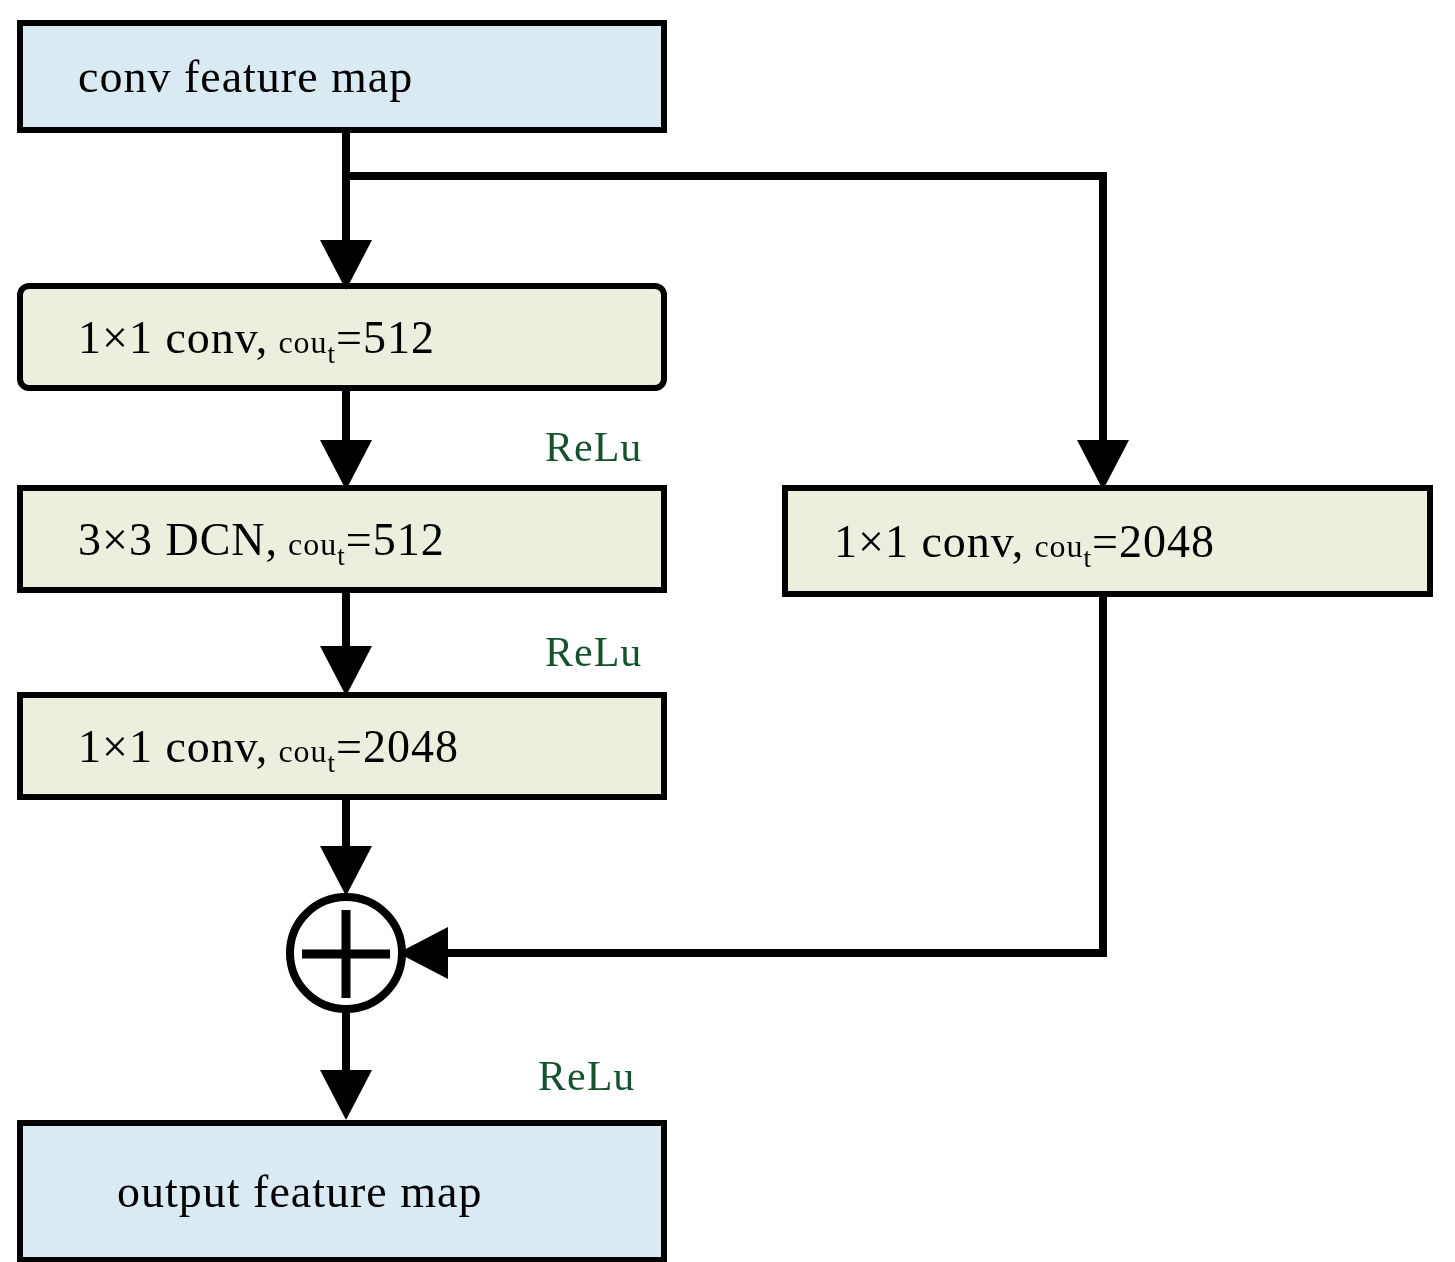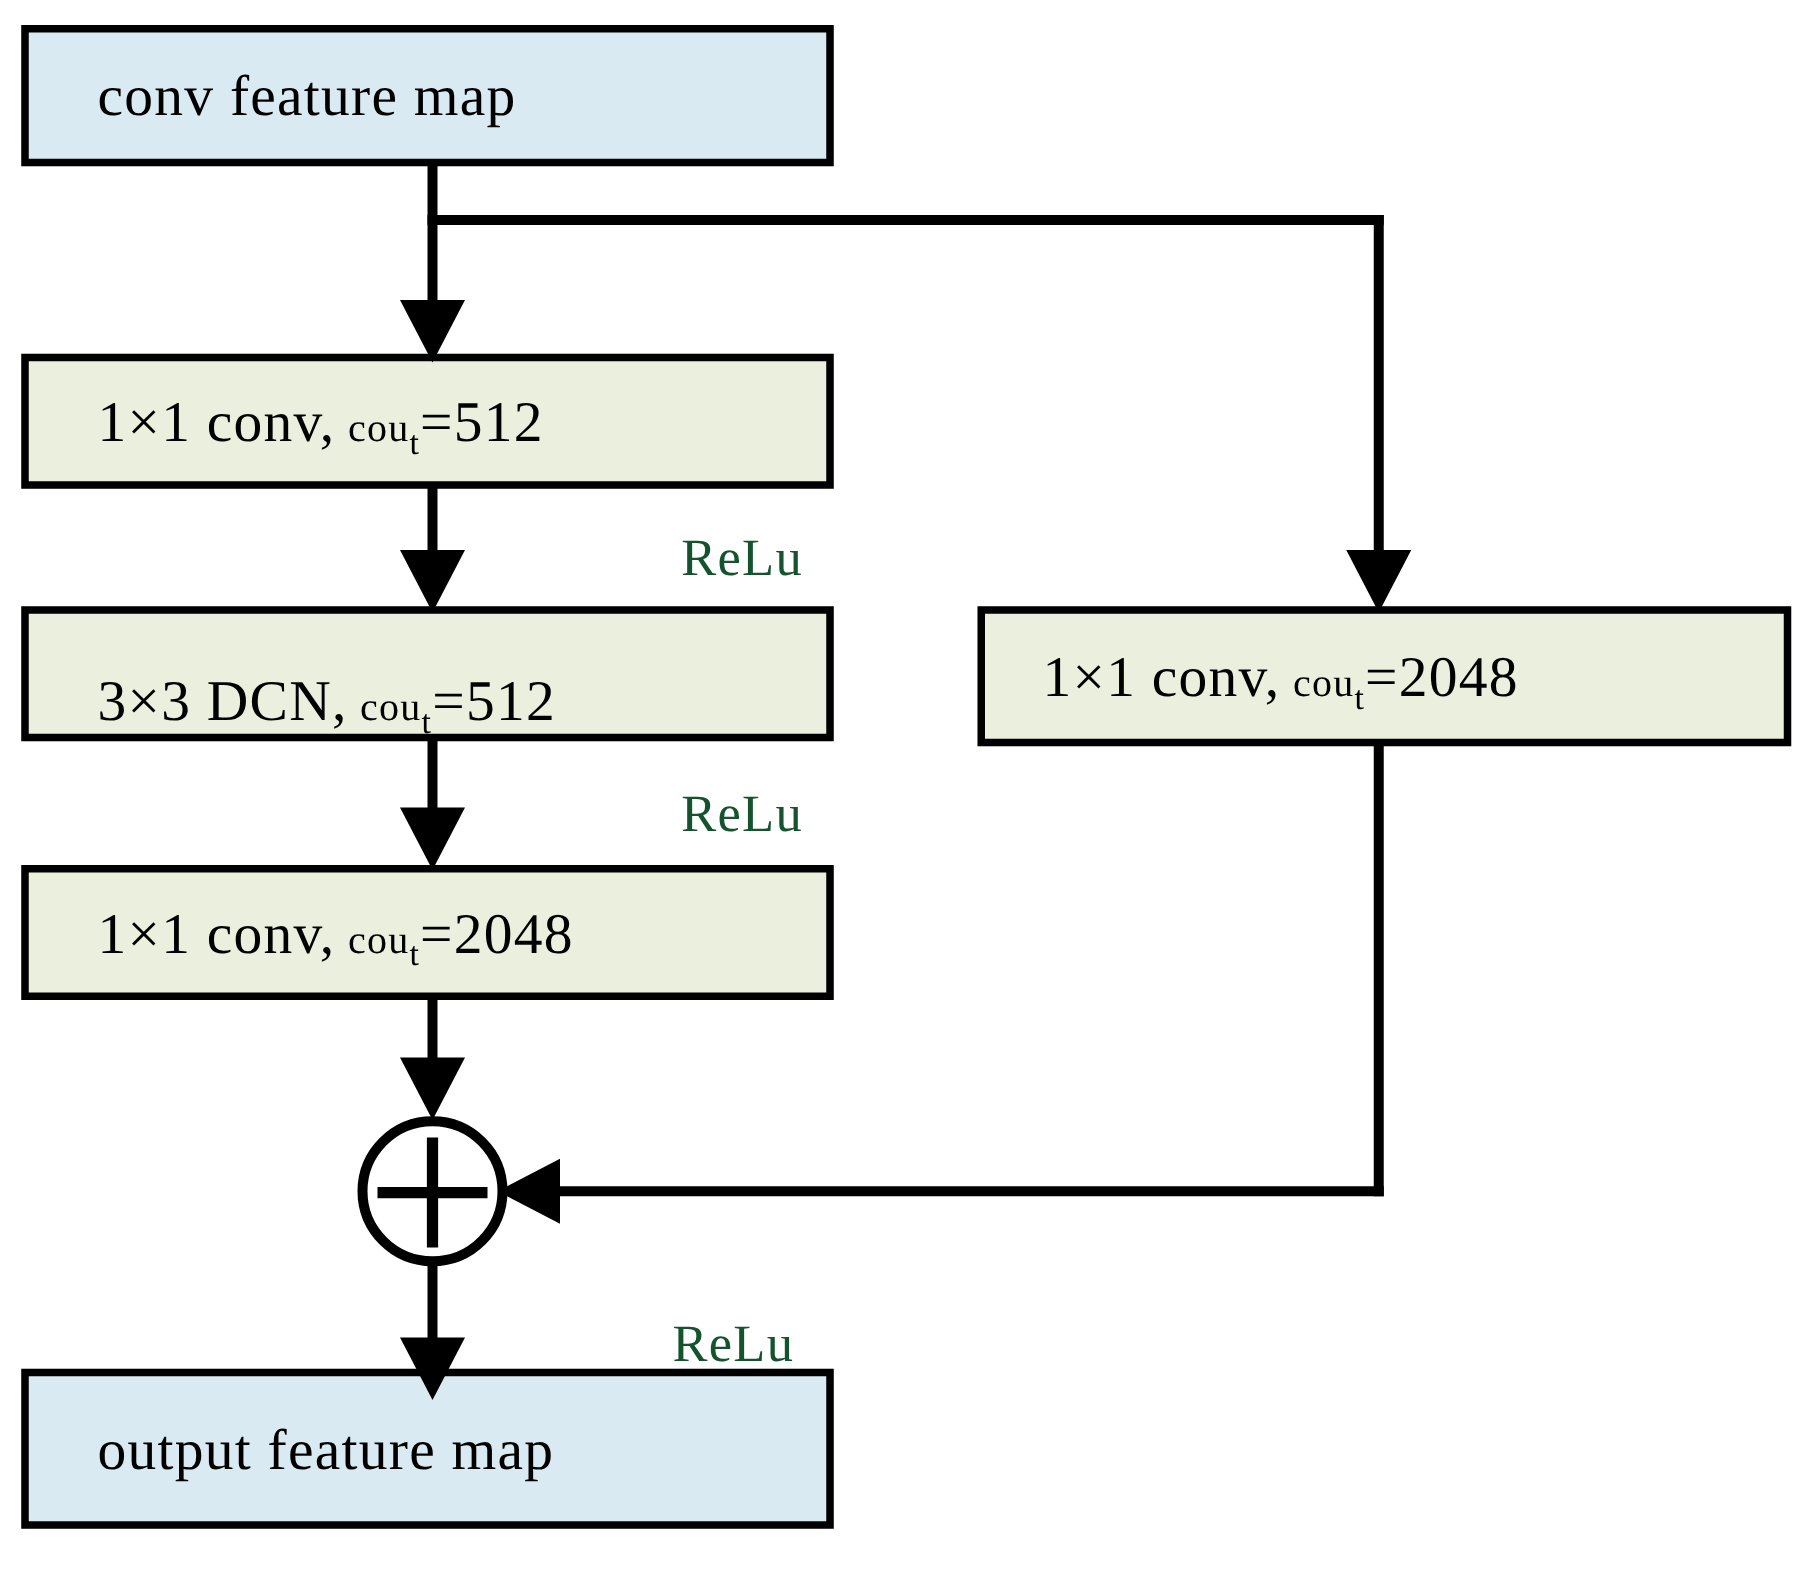--- a/index.html
+++ b/index.html
@@ -41,45 +41,45 @@
 </style>
 </head>
 <body>
 
 <div class="canvas">
 
   <div class="box blue" style="left:17px;top:20px;width:650px;height:113px;">
     <span class="lbl">conv feature map</span>
   </div>
 
-  <div class="box green" style="left:17px;top:283px;width:650px;height:108px;">
+  <div class="box green" style="left:17px;top:283px;width:650px;height:108px;border-radius:12px;">
     <span class="lbl">
       <span class="prefix">1×1 conv,</span><span class="csmall">cou</span><span class="subt">t</span><span>=512</span>
     </span>
   </div>
 
-  <div class="box green" style="left:17px;top:485px;width:650px;height:108px;align-items:flex-end;">
+  <div class="box green" style="left:17px;top:485px;width:650px;height:108px;">
     <span class="lbl">
       <span class="prefix">3×3 DCN,</span><span class="csmall">cou</span><span class="subt">t</span><span>=512</span>
     </span>
   </div>
 
   <div class="box green" style="left:17px;top:692px;width:650px;height:108px;">
     <span class="lbl">
       <span class="prefix">1×1 conv,</span><span class="csmall">cou</span><span class="subt">t</span><span>=2048</span>
     </span>
   </div>
 
   <div class="box green rightpad" style="left:782px;top:485px;width:651px;height:112px;">
     <span class="lbl">
       <span class="prefix">1×1 conv,</span><span class="csmall">cou</span><span class="subt">t</span><span>=2048</span>
     </span>
   </div>
 
-  <div class="box blue" style="left:17px;top:1095px;width:650px;height:128px;">
+  <div class="box blue" style="left:17px;top:1120px;width:650px;height:143px;padding-left:39px;">
     <span class="lbl">output feature map</span>
   </div>
 
   <div class="relu" style="left:545px;top:423px;">ReLu</div>
   <div class="relu" style="left:545px;top:628px;">ReLu</div>
   <div class="relu" style="left:538px;top:1052px;">ReLu</div>
 
   <svg class="connectors" viewBox="0 0 1455 1262" xmlns="http://www.w3.org/2000/svg">
     <g stroke="#000" stroke-width="8" fill="#000">
 

